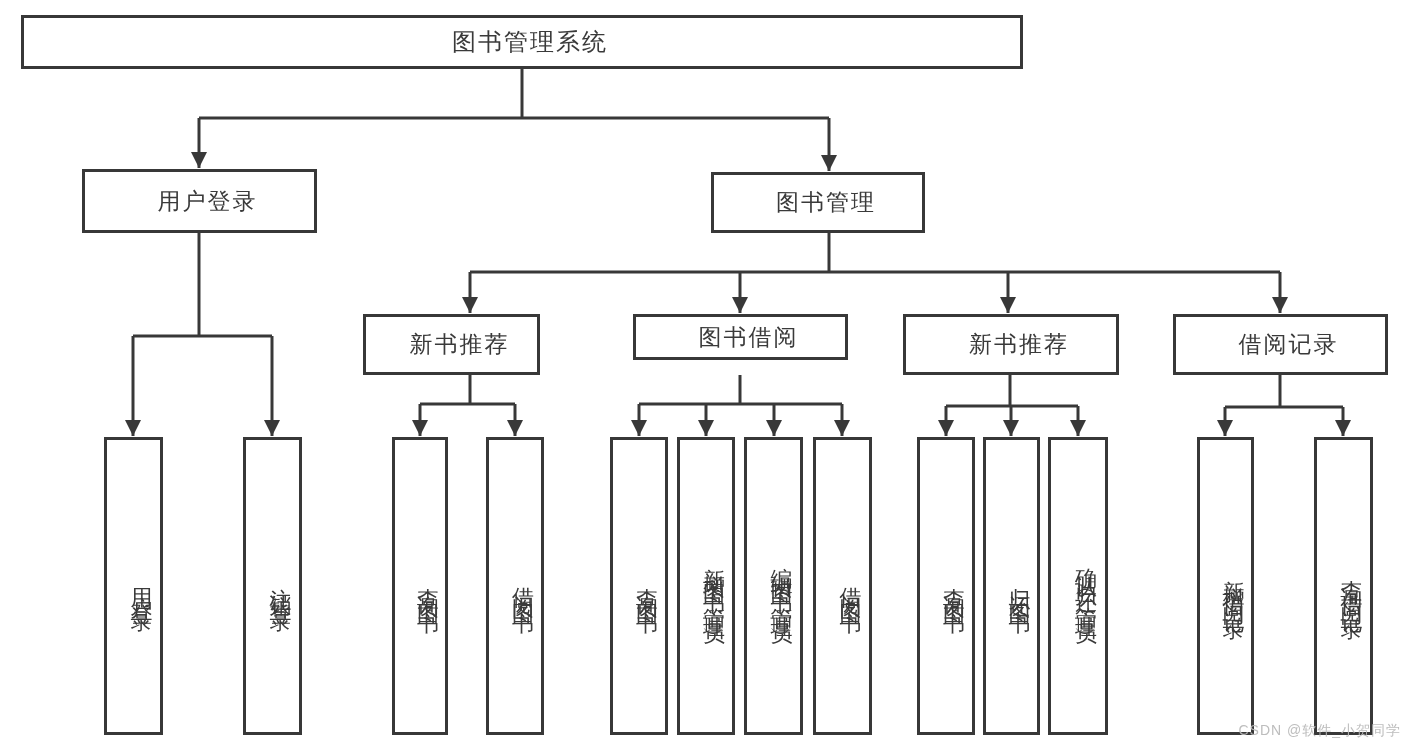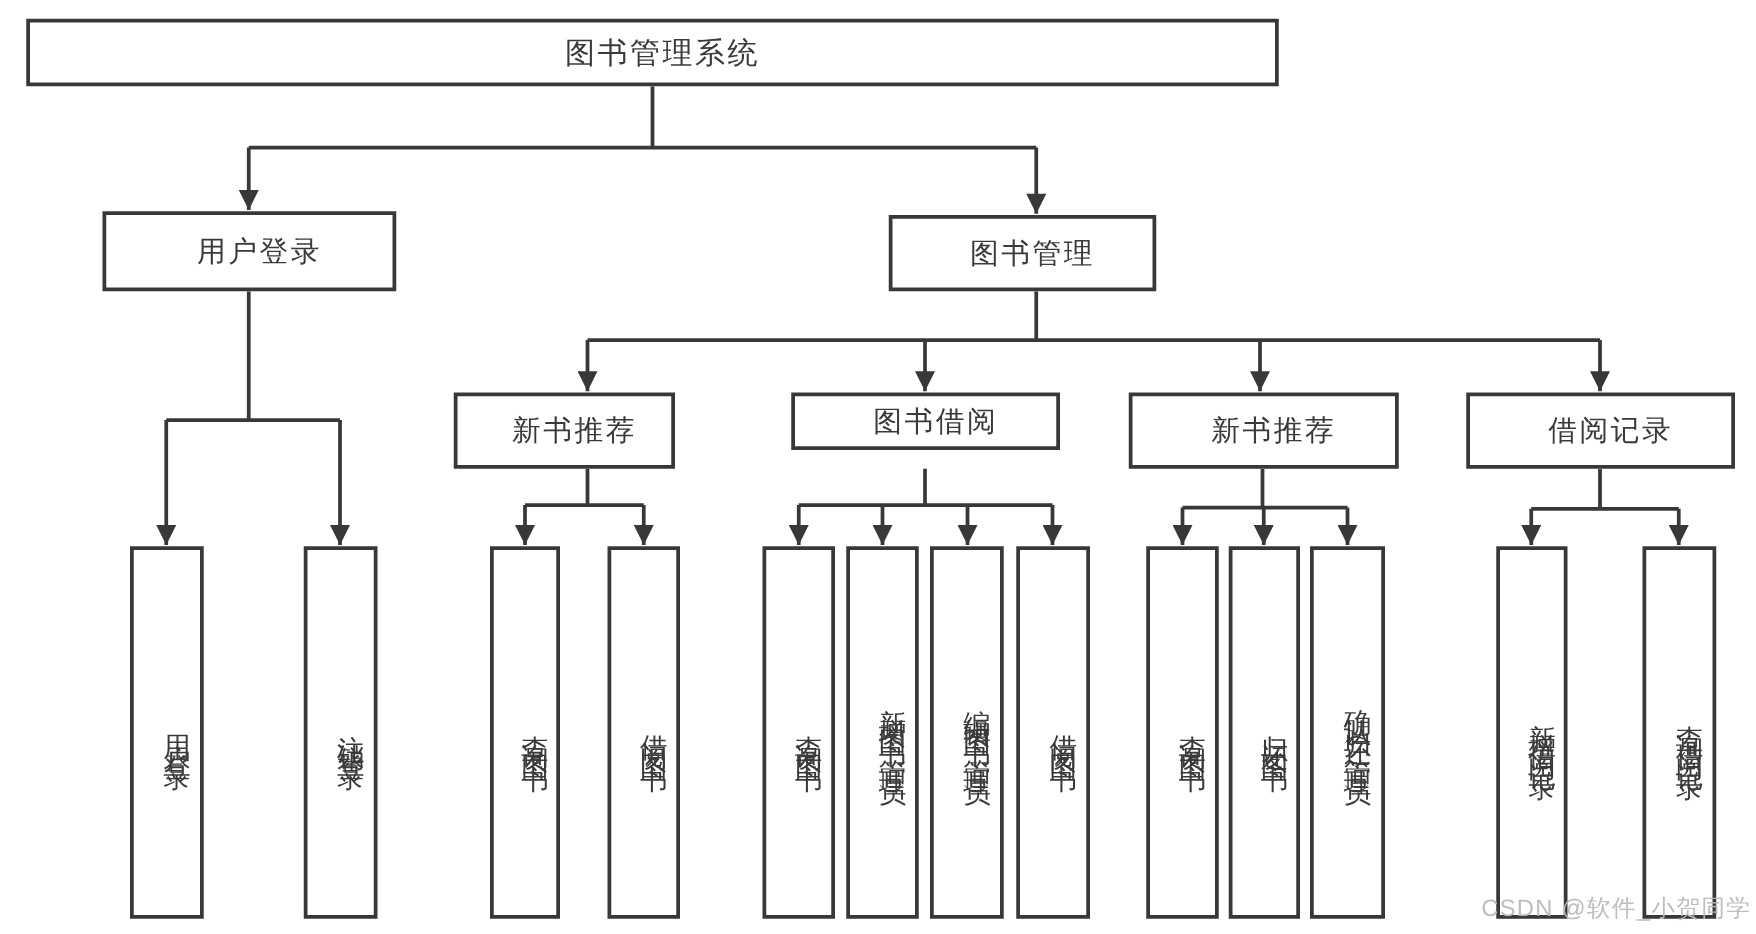--- a/index.html
+++ b/index.html
@@ -28,21 +28,21 @@
     writing-mode:vertical-lr;
     text-orientation:mixed;
     font-size:22px;
     letter-spacing:8px;
     line-height:1.1;
     white-space:nowrap;
   }
   .watermark{
     position:absolute;
     right:4px;bottom:7px;
-    font-size:19px;
+    font-size:14px;
     color:rgba(185,185,185,0.95);
     letter-spacing:1px;
     z-index:5;
     white-space:nowrap;
   }
 </style>
 </head>
 <body>
 
 <div class="canvas">

